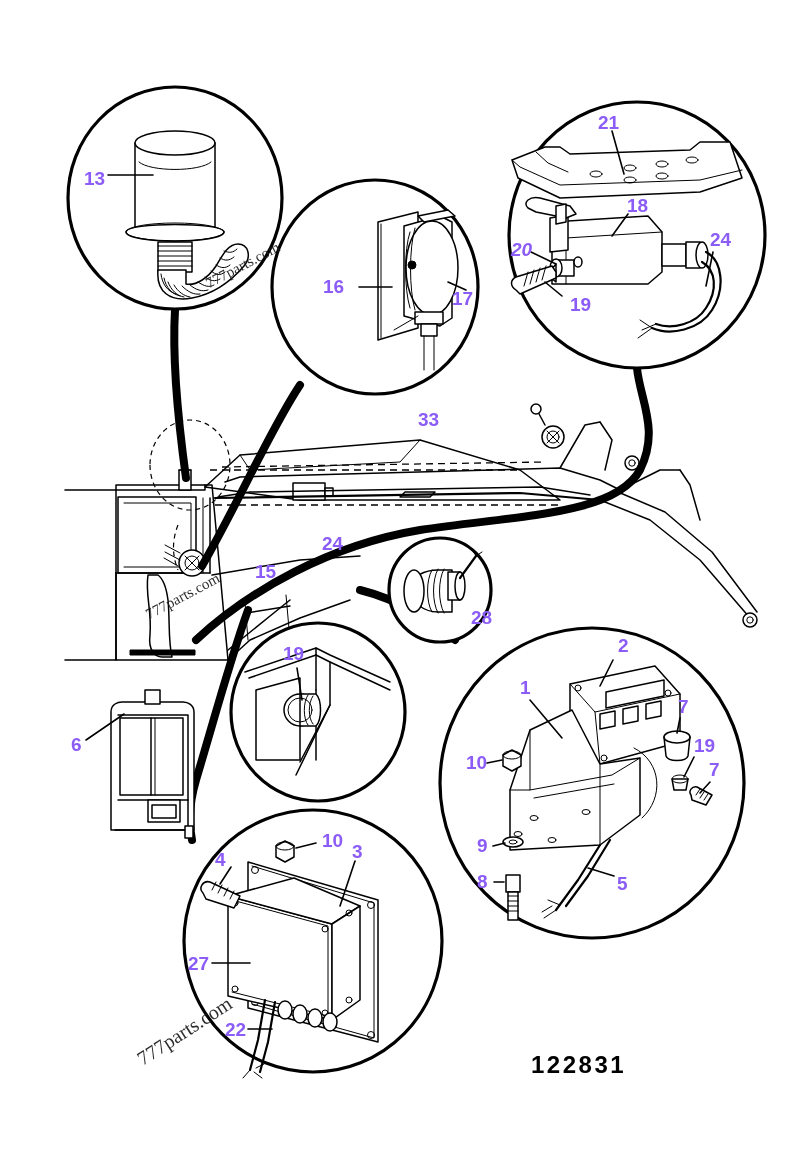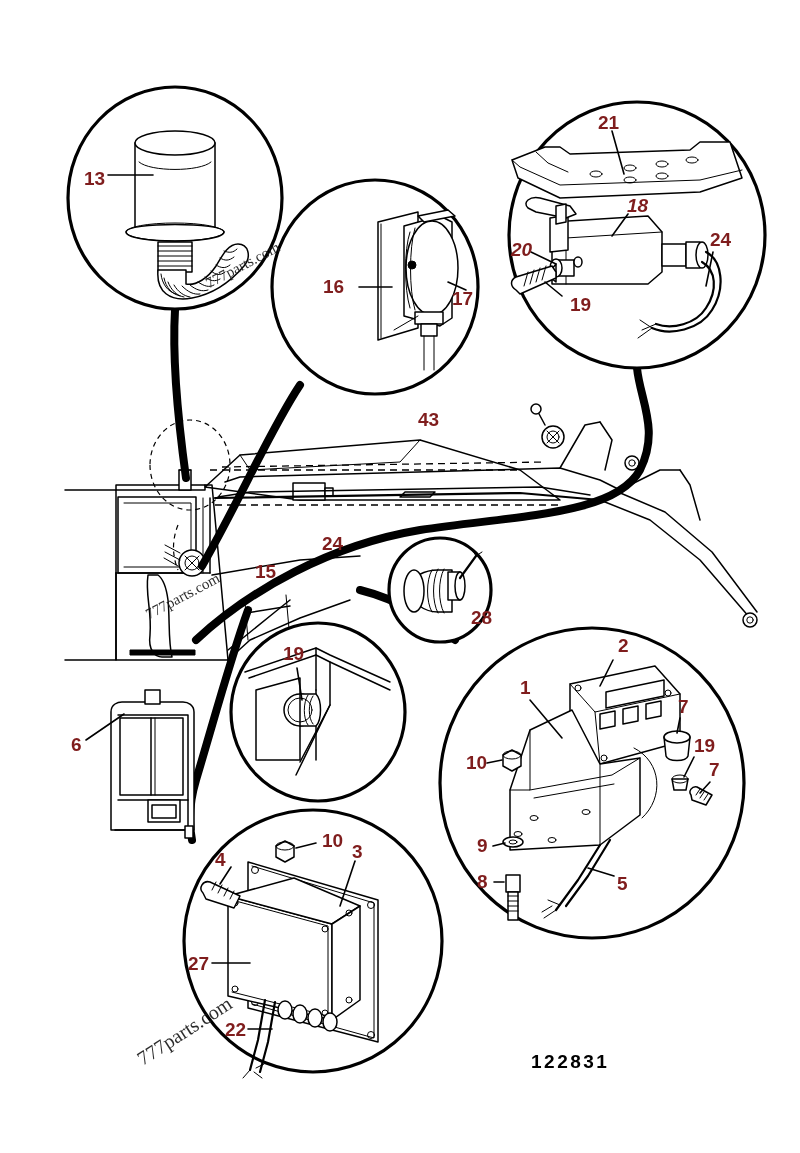--- a/index.html
+++ b/index.html
@@ -23,30 +23,30 @@
     top: 0;
     left: 0;
     width: 800px;
     height: 1153px;
   }
   .callout-label {
     position: absolute;
     font-family: "Liberation Sans", sans-serif;
     font-weight: bold;
     font-size: 19px;
-    color: #7f1d1d;
+    color: #8b5cf6;
     line-height: 1;
     white-space: nowrap;
     user-select: none;
   }
   .part-number {
     position: absolute;
     font-family: "Liberation Sans", sans-serif;
     font-weight: bold;
-    font-size: 19px;
+    font-size: 24px;
     letter-spacing: 2.5px;
     color: #000000;
     white-space: nowrap;
   }
   .watermark {
     position: absolute;
     font-family: "Liberation Serif", serif;
     color: #1a1a1a;
     white-space: nowrap;
     user-select: none;
@@ -446,25 +446,25 @@
       <path class="leader" d="M248 1029 L272 1029"></path>
     </g>
 
   </svg>
 
   <div>
     <span class="callout-label" style="left:84px; top:169px;">13</span>
     <span class="callout-label" style="left:323px; top:277px;text-align:center;">16</span>
     <span class="callout-label" style="left:452px; top:289px;">17</span>
     <span class="callout-label" style="left:598px; top:113px;">21</span>
-    <span class="callout-label" style="left:627px; top:196px;font-style:italic;">18</span>
+    <span class="callout-label" style="left:627px; top:196px;">18</span>
     <span class="callout-label" style="left:511px; top:240px;font-style:italic;">20</span>
     <span class="callout-label" style="left:563px; top:295px;margin-left:7px;">19</span>
     <span class="callout-label" style="left:710px; top:230px;">24</span>
-    <span class="callout-label" style="left:418px; top:410px;">43</span>
+    <span class="callout-label" style="left:418px; top:410px;">33</span>
     <span class="callout-label" style="left:322px; top:534px;">24</span>
     <span class="callout-label" style="left:255px; top:562px;">15</span>
     <span class="callout-label" style="left:450px; top:608px;margin-left:21px;">28</span>
     <span class="callout-label" style="left:283px; top:644px;">19</span>
     <span class="callout-label" style="left:71px; top:735px;">6</span>
     <span class="callout-label" style="left:618px; top:636px;">2</span>
     <span class="callout-label" style="left:520px; top:678px;">1</span>
     <span class="callout-label" style="left:678px; top:697px;">7</span>
     <span class="callout-label" style="left:694px; top:736px;">19</span>
     <span class="callout-label" style="left:709px; top:760px;">7</span>

